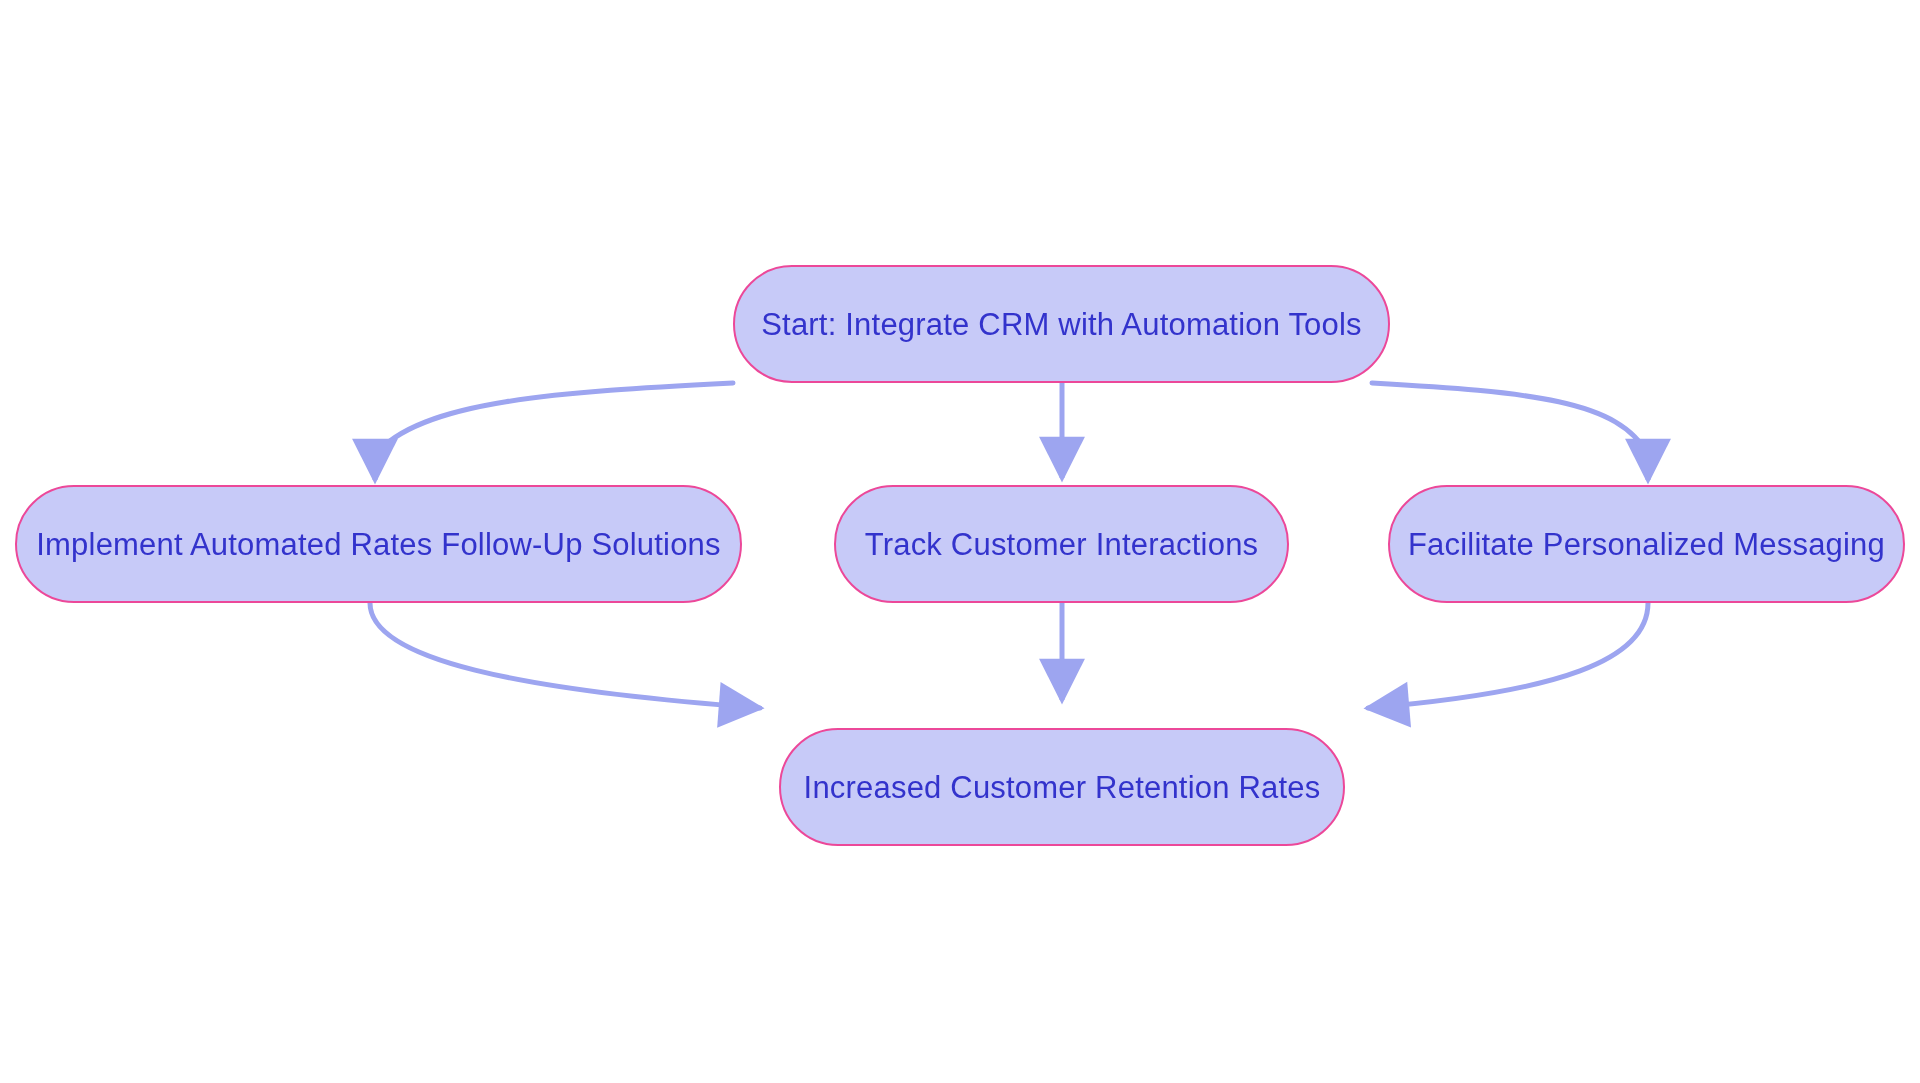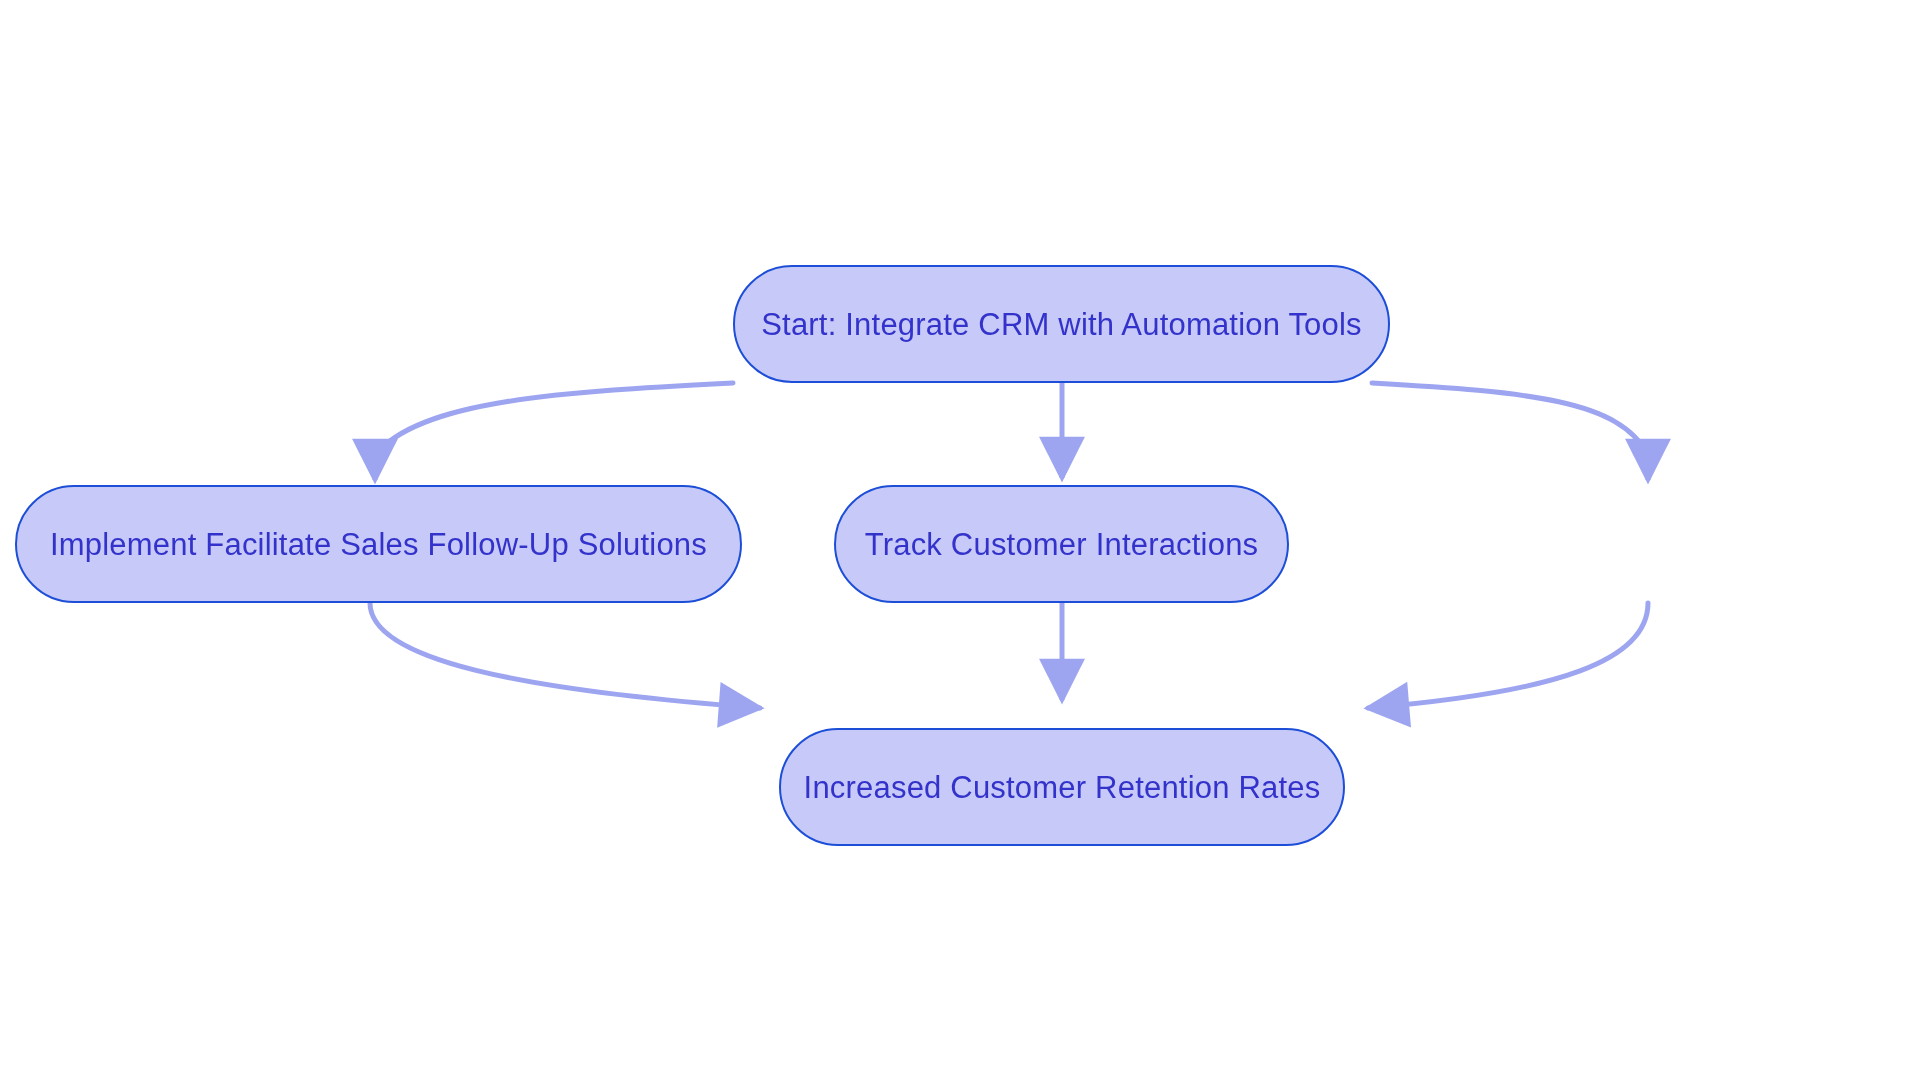--- a/index.html
+++ b/index.html
@@ -27,21 +27,21 @@
     height: 1083px;
     pointer-events: none;
   }
   .node {
     position: absolute;
     box-sizing: border-box;
     display: flex;
     align-items: center;
     justify-content: center;
     background: #c7caf8;
-    border: 2px solid #1d4ed8;
+    border: 2px solid #ec4899;
     border-radius: 999px;
     color: #3333cc;
     font-size: 31px;
     font-weight: 400;
     letter-spacing: 0.2px;
     white-space: nowrap;
     font-family: "Liberation Sans", sans-serif;
   }
   .node-label {
     display: block;
@@ -94,25 +94,28 @@
     <g>
       <path d="M 1648 603 C 1648 660, 1560 692, 1368 708" fill="none" stroke="#9da5f0" stroke-width="5" stroke-linecap="round" marker-end="url(#arrow-head)"></path>
     </g>
   </svg>
 
   <div class="node" id="node-start">
     <span class="node-label">Start: Integrate CRM with Automation Tools</span>
   </div>
 
   <div class="node" id="node-followup">
-    <span class="node-label">Implement Facilitate Sales Follow-Up Solutions</span>
+    <span class="node-label">Implement Automated Rates Follow-Up Solutions</span>
   </div>
 
   <div class="node" id="node-track">
     <span class="node-label">Track Customer Interactions</span>
   </div>
 
+  <div class="node" id="node-messaging">
+    <span class="node-label">Facilitate Personalized Messaging</span>
+  </div>
 
   <div class="node" id="node-retention">
     <span class="node-label">Increased Customer Retention Rates</span>
   </div>
 
 </div>
 
 </body></html>

